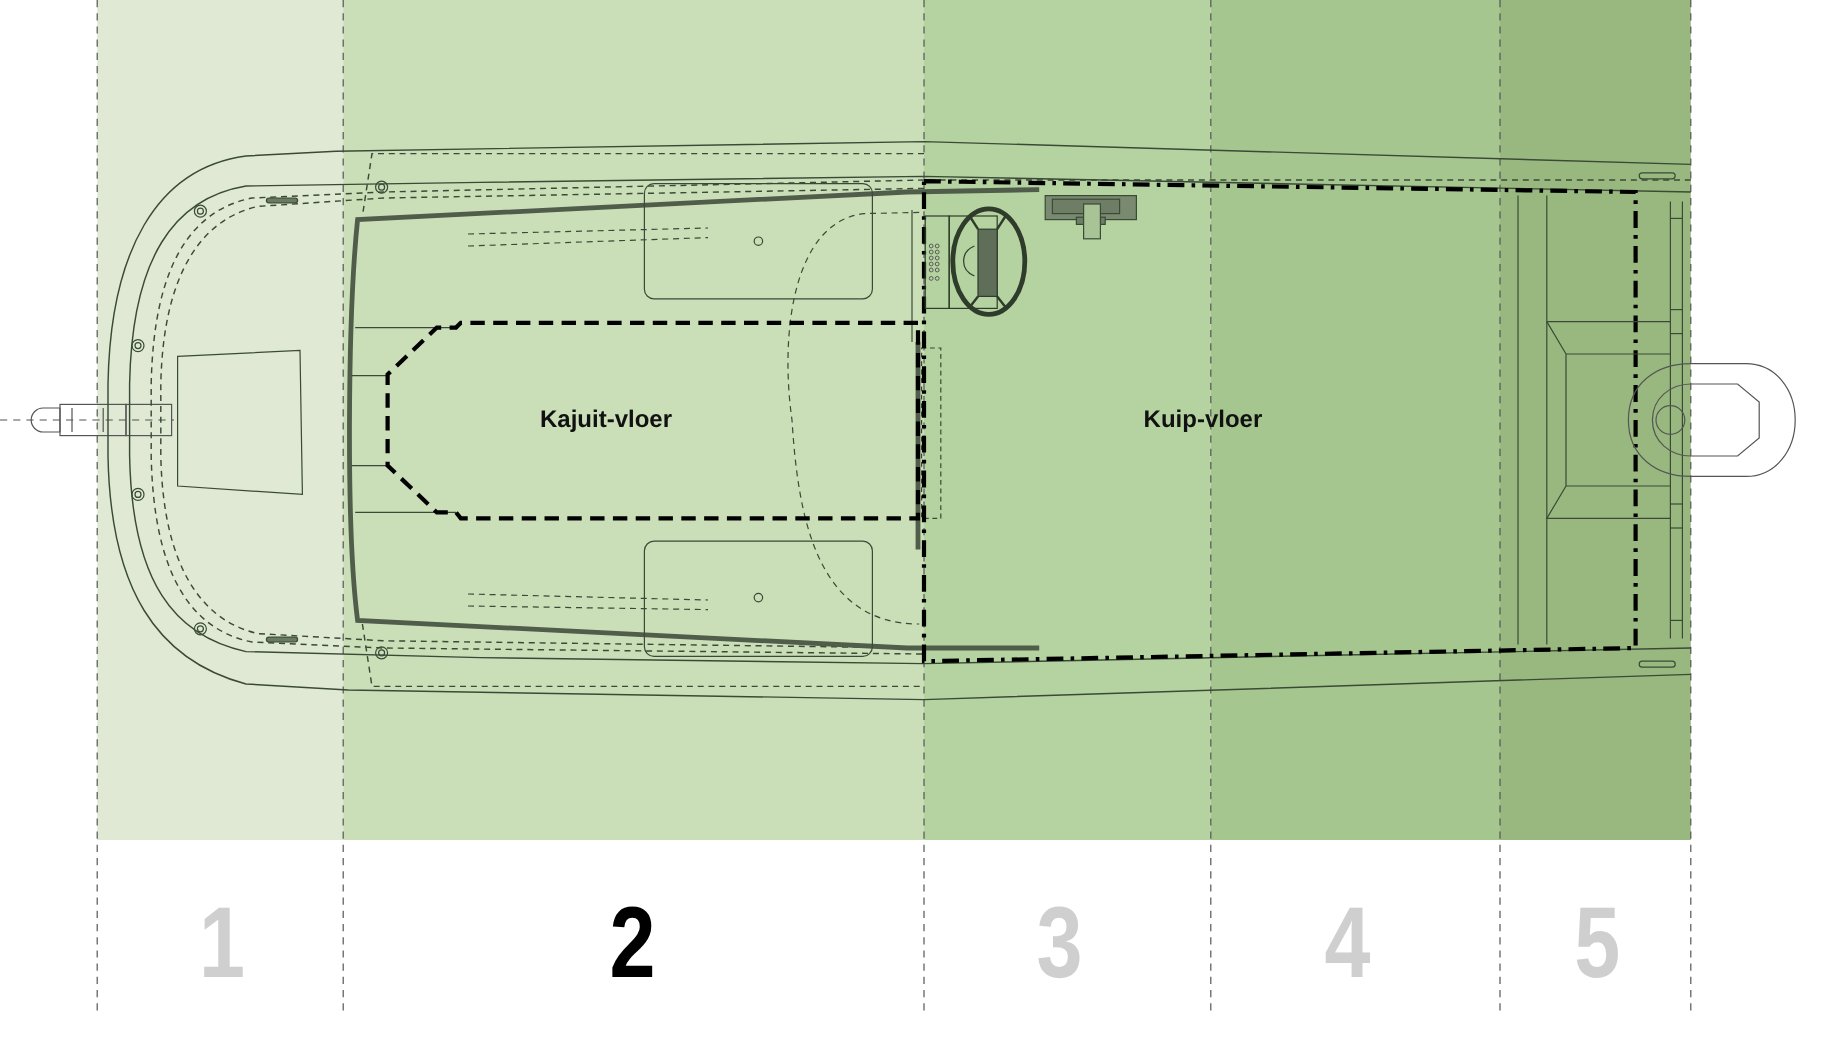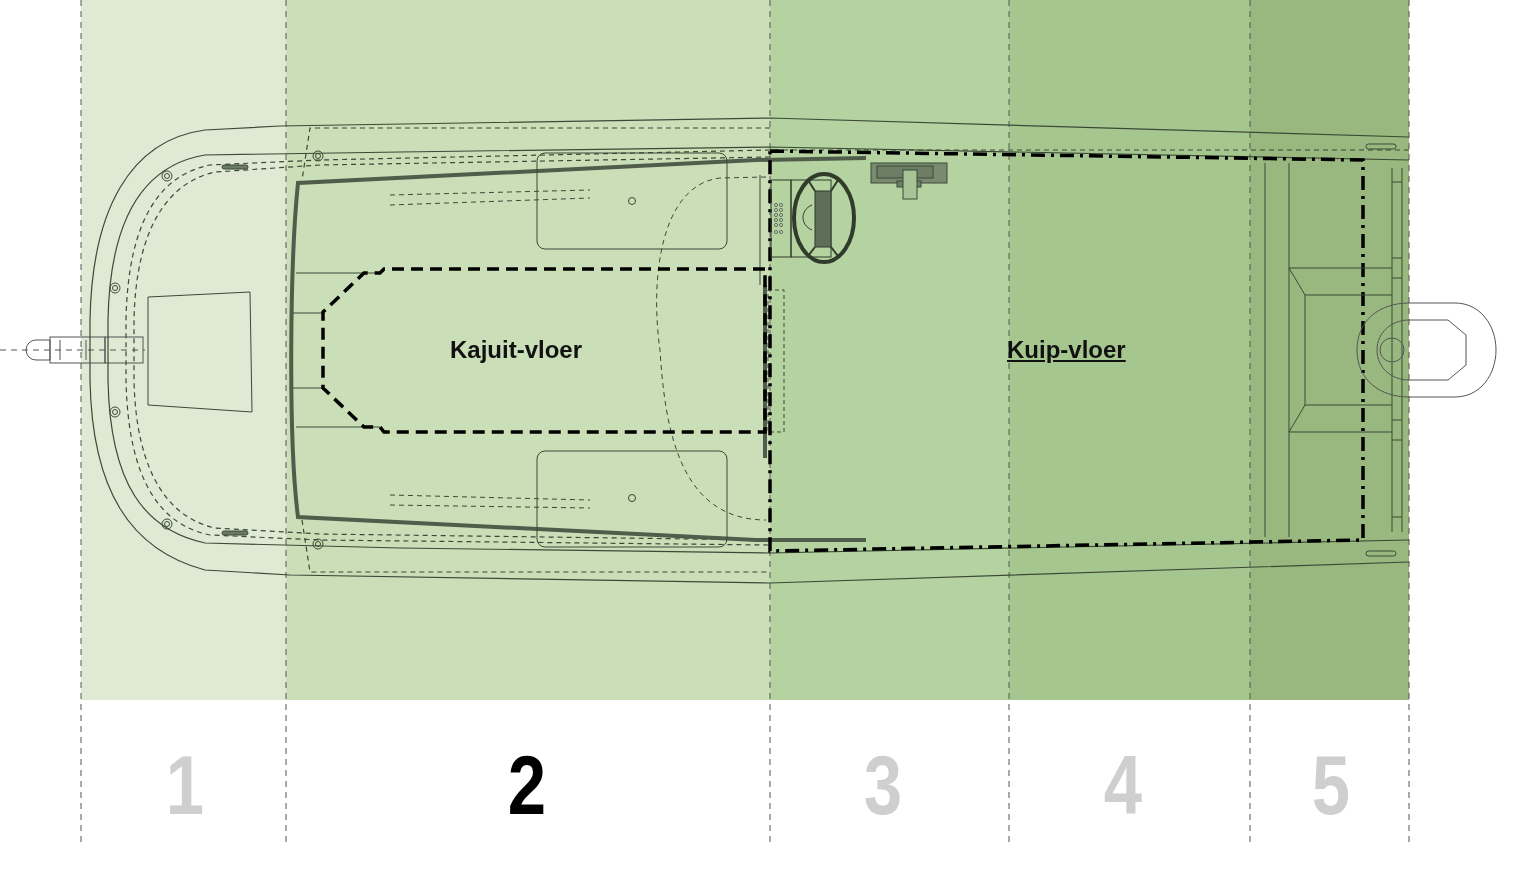--- a/index.html
+++ b/index.html
@@ -3,21 +3,21 @@
 <meta charset="utf-8">
 <style>
   html, body { margin: 0; padding: 0; background: #ffffff; }
   body { width: 1536px; height: 873px; position: relative; overflow: hidden;
          font-family: "Liberation Sans", sans-serif; }
   #diagram { position: absolute; left: 0; top: 0; width: 1536px; height: 873px; }
   .zone-label { position: absolute; top: 735px; font-family: "Liberation Sans", sans-serif;
                 font-weight: bold; font-size: 84px; line-height: 100px; text-align: center;
                 transform: scaleX(0.82); }
   .area-label { position: absolute; font-family: "Liberation Sans", sans-serif; font-weight: bold;
-                font-size: 24px; color: #111; line-height: 30px; }
+                font-size: 20px; color: #111; line-height: 30px; }
 </style>
 </head>
 <body>
 
 <svg id="diagram" viewBox="0 0 1536 873" xmlns="http://www.w3.org/2000/svg">
 
   <g>
     <rect x="81" y="0" width="205" height="700" fill="#dfe9d4"></rect>
     <rect x="286" y="0" width="484" height="700" fill="#cadeb8"></rect>
     <rect x="770" y="0" width="239" height="700" fill="#b5d3a0"></rect>
@@ -150,19 +150,19 @@
   </g>
 
   <g stroke="#555" stroke-width="1" fill="none">
     <path d="M1409,303 L1455,303 C1480,303 1496,325 1496,350 C1496,375 1480,397 1455,397 L1409,397 C1380,397 1357,380 1357,350 C1357,320 1380,303 1409,303 Z"></path>
     <path d="M1409,320 L1448,320 L1466,335 L1466,365 L1448,380 L1409,380 C1392,380 1377,368 1377,350 C1377,332 1392,320 1409,320 Z"></path>
     <circle cx="1392" cy="350" r="12"></circle>
   </g>
 </svg>
 
 <div class="area-label" style="left:450px; top:335px;">Kajuit-vloer</div>
-<div class="area-label" style="left:1007px; top:335px;text-decoration:underline;">Kuip-vloer</div>
+<div class="area-label" style="left:953px; top:335px;">Kuip-vloer</div>
 
 <div class="zone-label" style="left:140px; width:90px; color:#cfcfcf;">1</div>
 <div class="zone-label" style="left:482px; width:90px; color:#000000;">2</div>
 <div class="zone-label" style="left:838px; width:90px; color:#cfcfcf;">3</div>
 <div class="zone-label" style="left:1078px; width:90px; color:#cfcfcf;">4</div>
 <div class="zone-label" style="left:1286px; width:90px; color:#cfcfcf;">5</div>
 
 </body></html>

